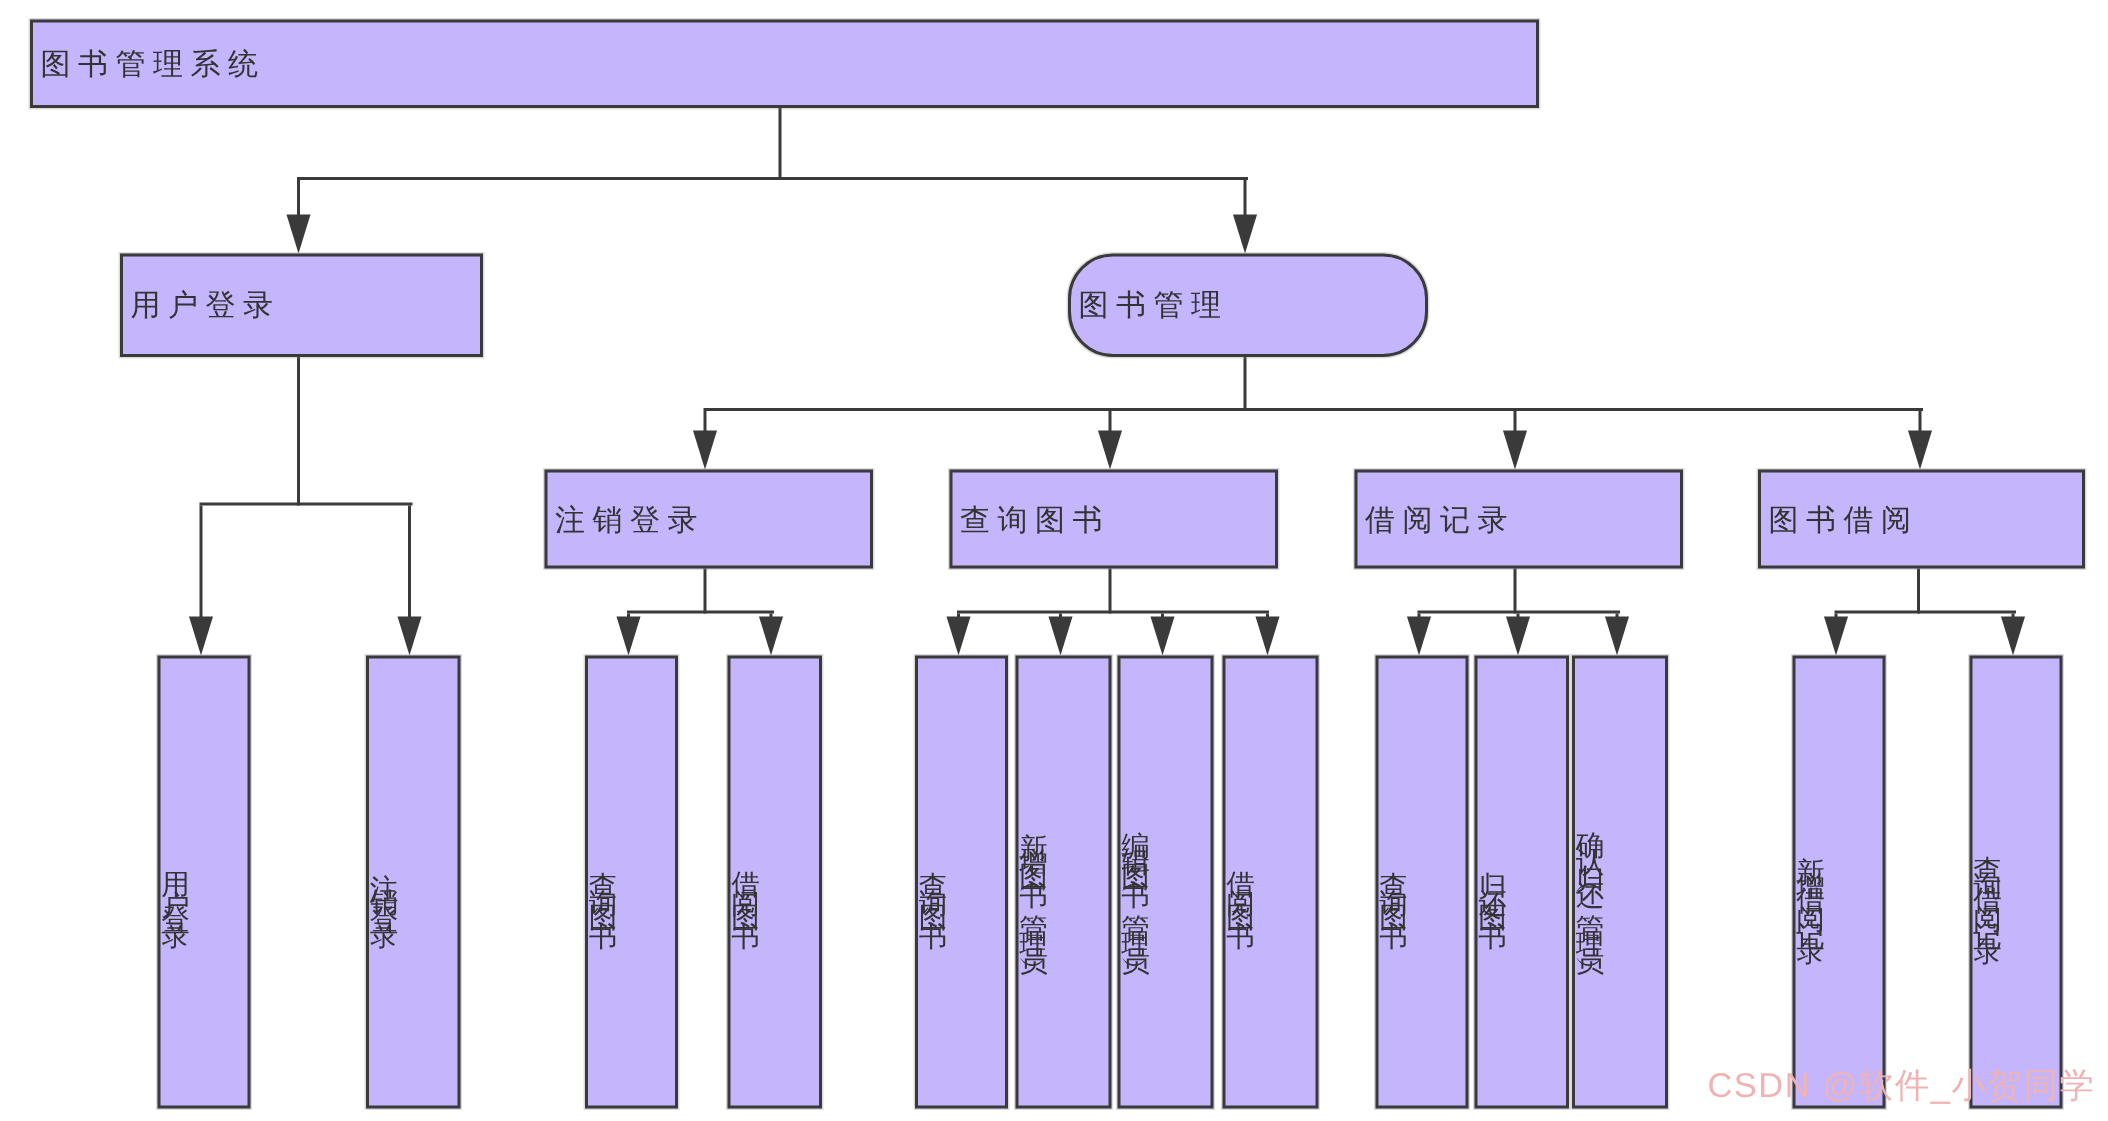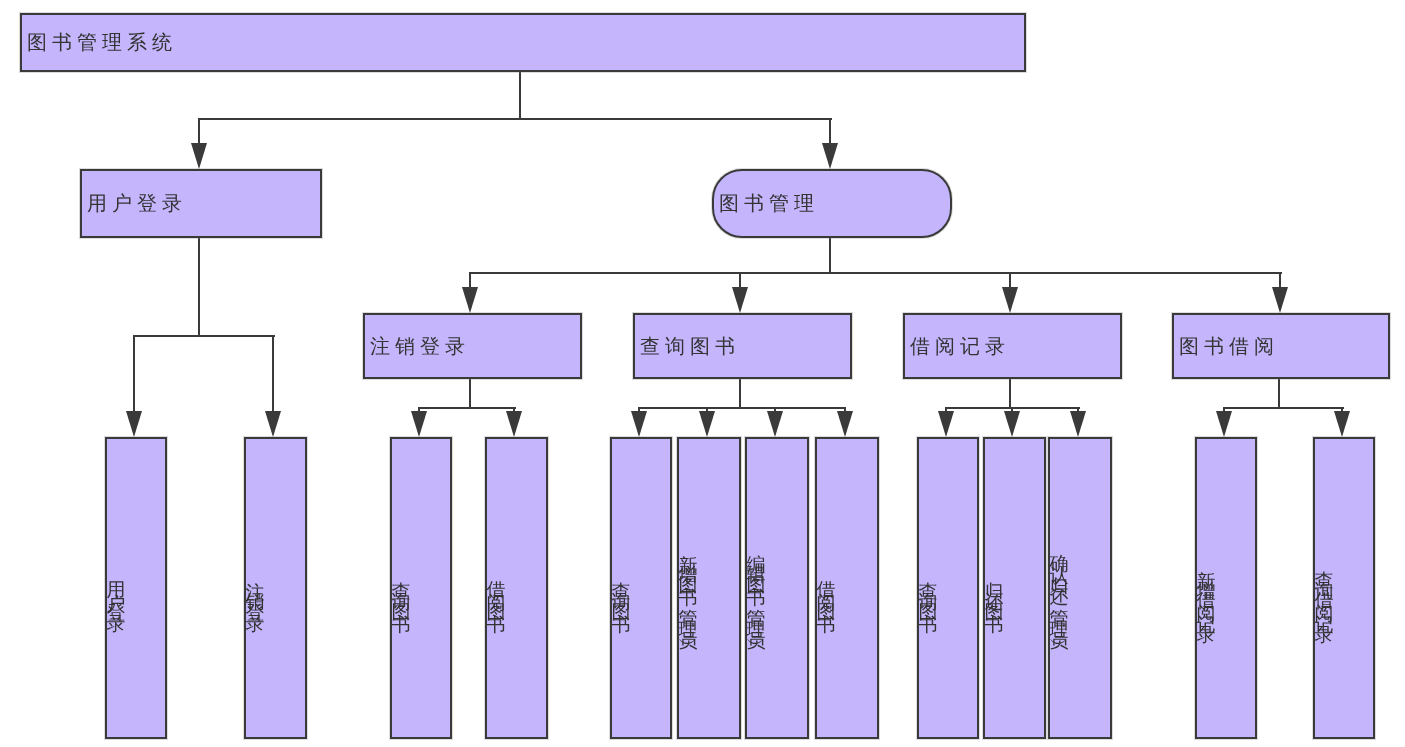--- a/index.html
+++ b/index.html
@@ -190,14 +190,15 @@
     <span class="v-label">确认归还（管理员）</span>
   </div>
 
   <div class="node" style="left:1195px; top:437px; width:58px; height:298px;">
     <span class="v-label">新增借阅记录</span>
   </div>
   <div class="node" style="left:1313px; top:437px; width:58px; height:298px;">
     <span class="v-label">查询借阅记录</span>
   </div>
 
+  <div class="watermark">CSDN @软件_小贺同学</div>
 
 </div>
 
 </body></html>

